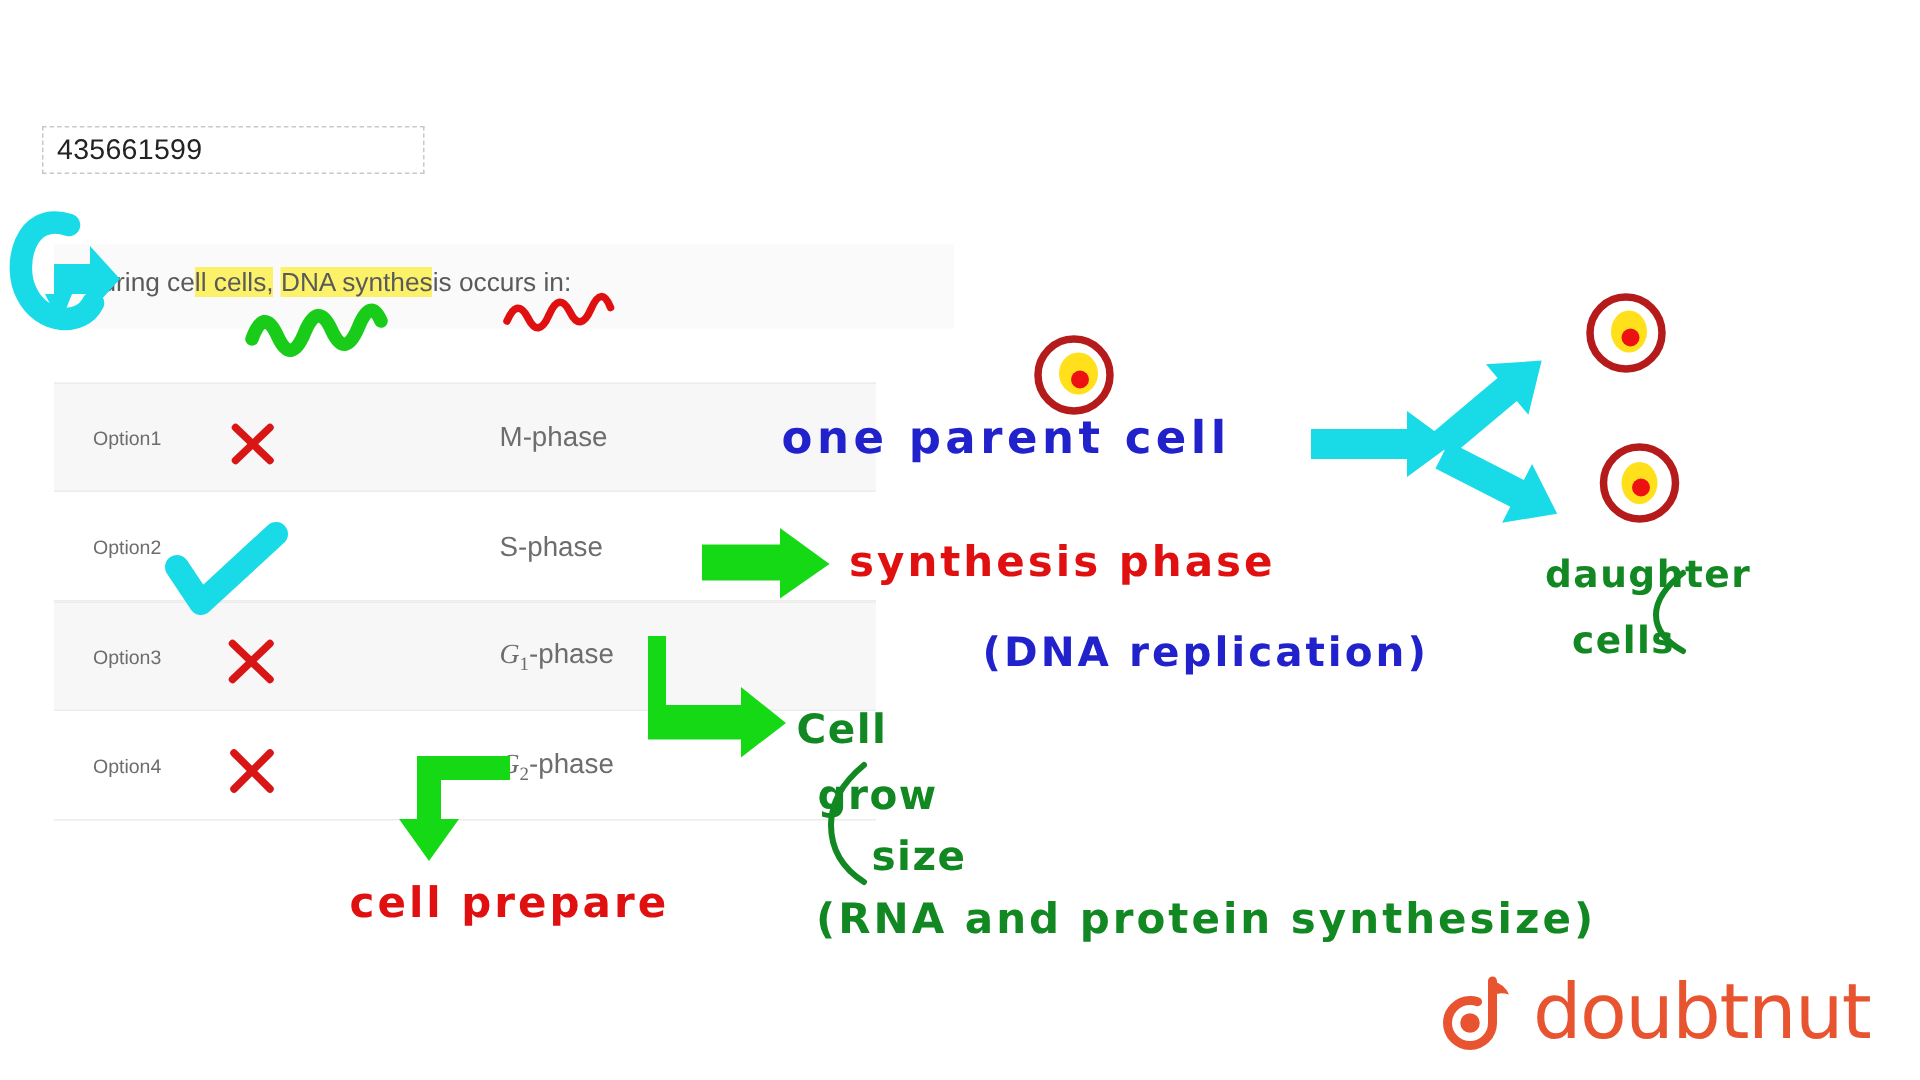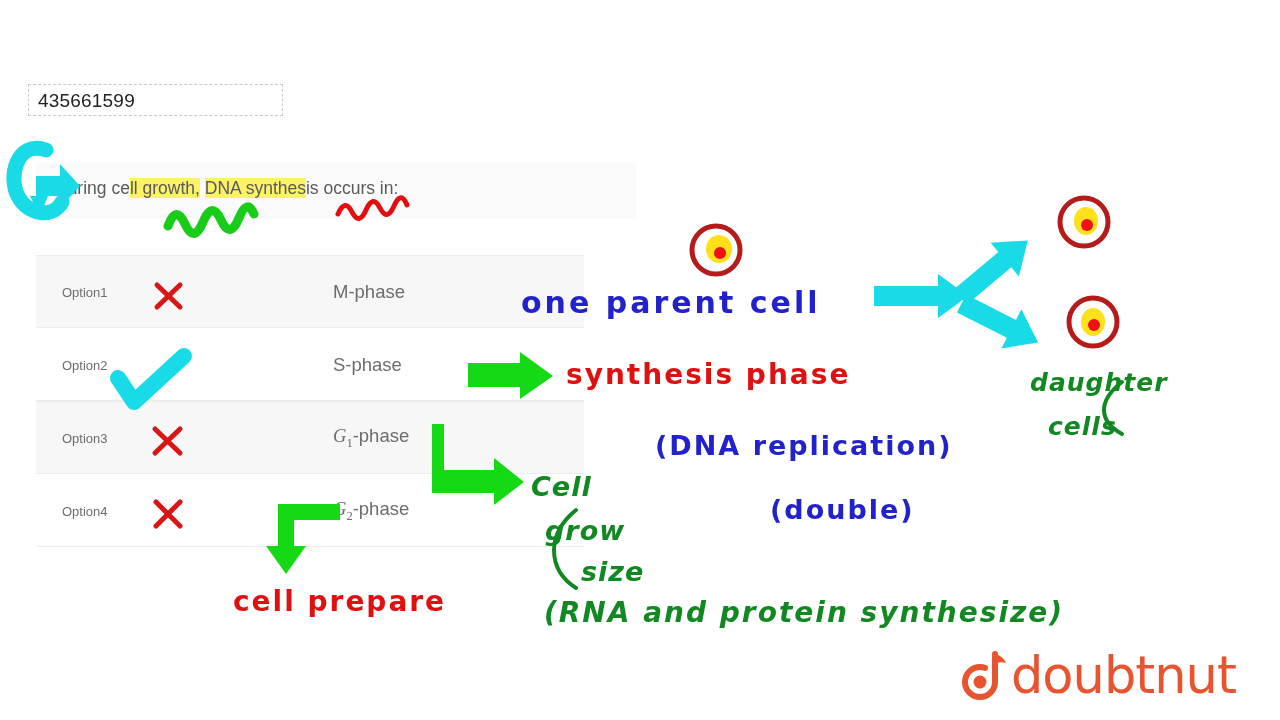--- a/index.html
+++ b/index.html
@@ -86,23 +86,23 @@
   .opt-value .plainpart { font-family: "Liberation Sans", sans-serif; }
 
   
   .hand {
     position: absolute;
     font-family: "DejaVu Sans", sans-serif;
     font-weight: 700;
     white-space: nowrap;
     letter-spacing: 1px;
   }
-  .hand.blue  { color: #2222cc; margin-top: 10px; }
+  .hand.blue  { color: #2222cc; }
   .hand.red   { color: #e01010; }
-  .hand.green { color: #118822; font-style: italic; }
+  .hand.green { color: #118822; }
 
   .hw-parent   { left: 521px; top: 275px; font-size: 30px; letter-spacing: 3px; }
   .hw-synth    { left: 566px; top: 358px; font-size: 28px; letter-spacing: 2px; }
   .hw-dnarep   { left: 655px; top: 420px; font-size: 27px; letter-spacing: 2px; }
   .hw-double   { left: 770px; top: 484px; font-size: 27px; letter-spacing: 2px; }
   .hw-daughter { left: 1030px; top: 368px; font-size: 25px; letter-spacing: 1px; }
   .hw-cells    { left: 1048px; top: 412px; font-size: 25px; letter-spacing: 1px; }
   .hw-cell     { left: 531px; top: 471px; font-size: 27px; letter-spacing: 1px; }
   .hw-grow     { left: 545px; top: 515px; font-size: 27px; letter-spacing: 1px; }
   .hw-size     { left: 581px; top: 556px; font-size: 27px; letter-spacing: 1px; }
@@ -116,40 +116,41 @@
     width: 1280px; height: 720px;
     pointer-events: none;
   }
 
   
   .logo {
     position: absolute;
     left: 957px; top: 648px;
     display: flex;
     align-items: center;
+    gap: 11px;
     justify-content: center;
   }
   .logo-word {
     font-size: 51px;
     color: #e8542f;
     letter-spacing: -1px;
     font-family: "DejaVu Sans", sans-serif;
     line-height: 1;
   }
 </style>
 </head>
 <body>
 
 <div id="stage">
 
   <div class="qid-box"></div>
   <div class="qid-text">435661599</div>
 
   <div class="q-panel"></div>
-  <div class="q-text"><span>During ce</span><span class="hl">ll growth,</span><span> </span><span class="hl">DNA synthes</span><span>is occurs in:</span></div>
+  <div class="q-text"><span>During ce</span><span class="hl">ll cells,</span><span> </span><span class="hl">DNA synthes</span><span>is occurs in:</span></div>
 
   <div class="opt-list">
 
     <div class="opt-row shaded">
       <span class="opt-label">Option1</span>
       <span class="opt-value"><span class="plainpart">M</span><span class="plainpart">-phase</span></span>
     </div>
 
     <div class="opt-row plain">
       <span class="opt-label">Option2</span>
@@ -164,21 +165,20 @@
     <div class="opt-row plain">
       <span class="opt-label">Option4</span>
       <span class="opt-value"><span class="g">G</span><sub>2</sub><span class="plainpart">-phase</span></span>
     </div>
 
   </div>
 
   <div class="hand blue  hw-parent">one parent cell</div>
   <div class="hand blue  hw-dnarep">(DNA replication)</div>
   <div class="hand red   hw-synth">synthesis phase</div>
-  <div class="hand blue  hw-double">(double)</div>
   <div class="hand green hw-daughter">daughter</div>
   <div class="hand green hw-cells">cells</div>
   <div class="hand green hw-cell">Cell</div>
   <div class="hand green hw-grow">grow</div>
   <div class="hand green hw-size">size</div>
   <div class="hand green hw-rna">(RNA and protein synthesize)</div>
   <div class="hand red   hw-prepare">cell prepare</div>
 
   <svg id="marks" viewBox="0 0 1280 720">
 

